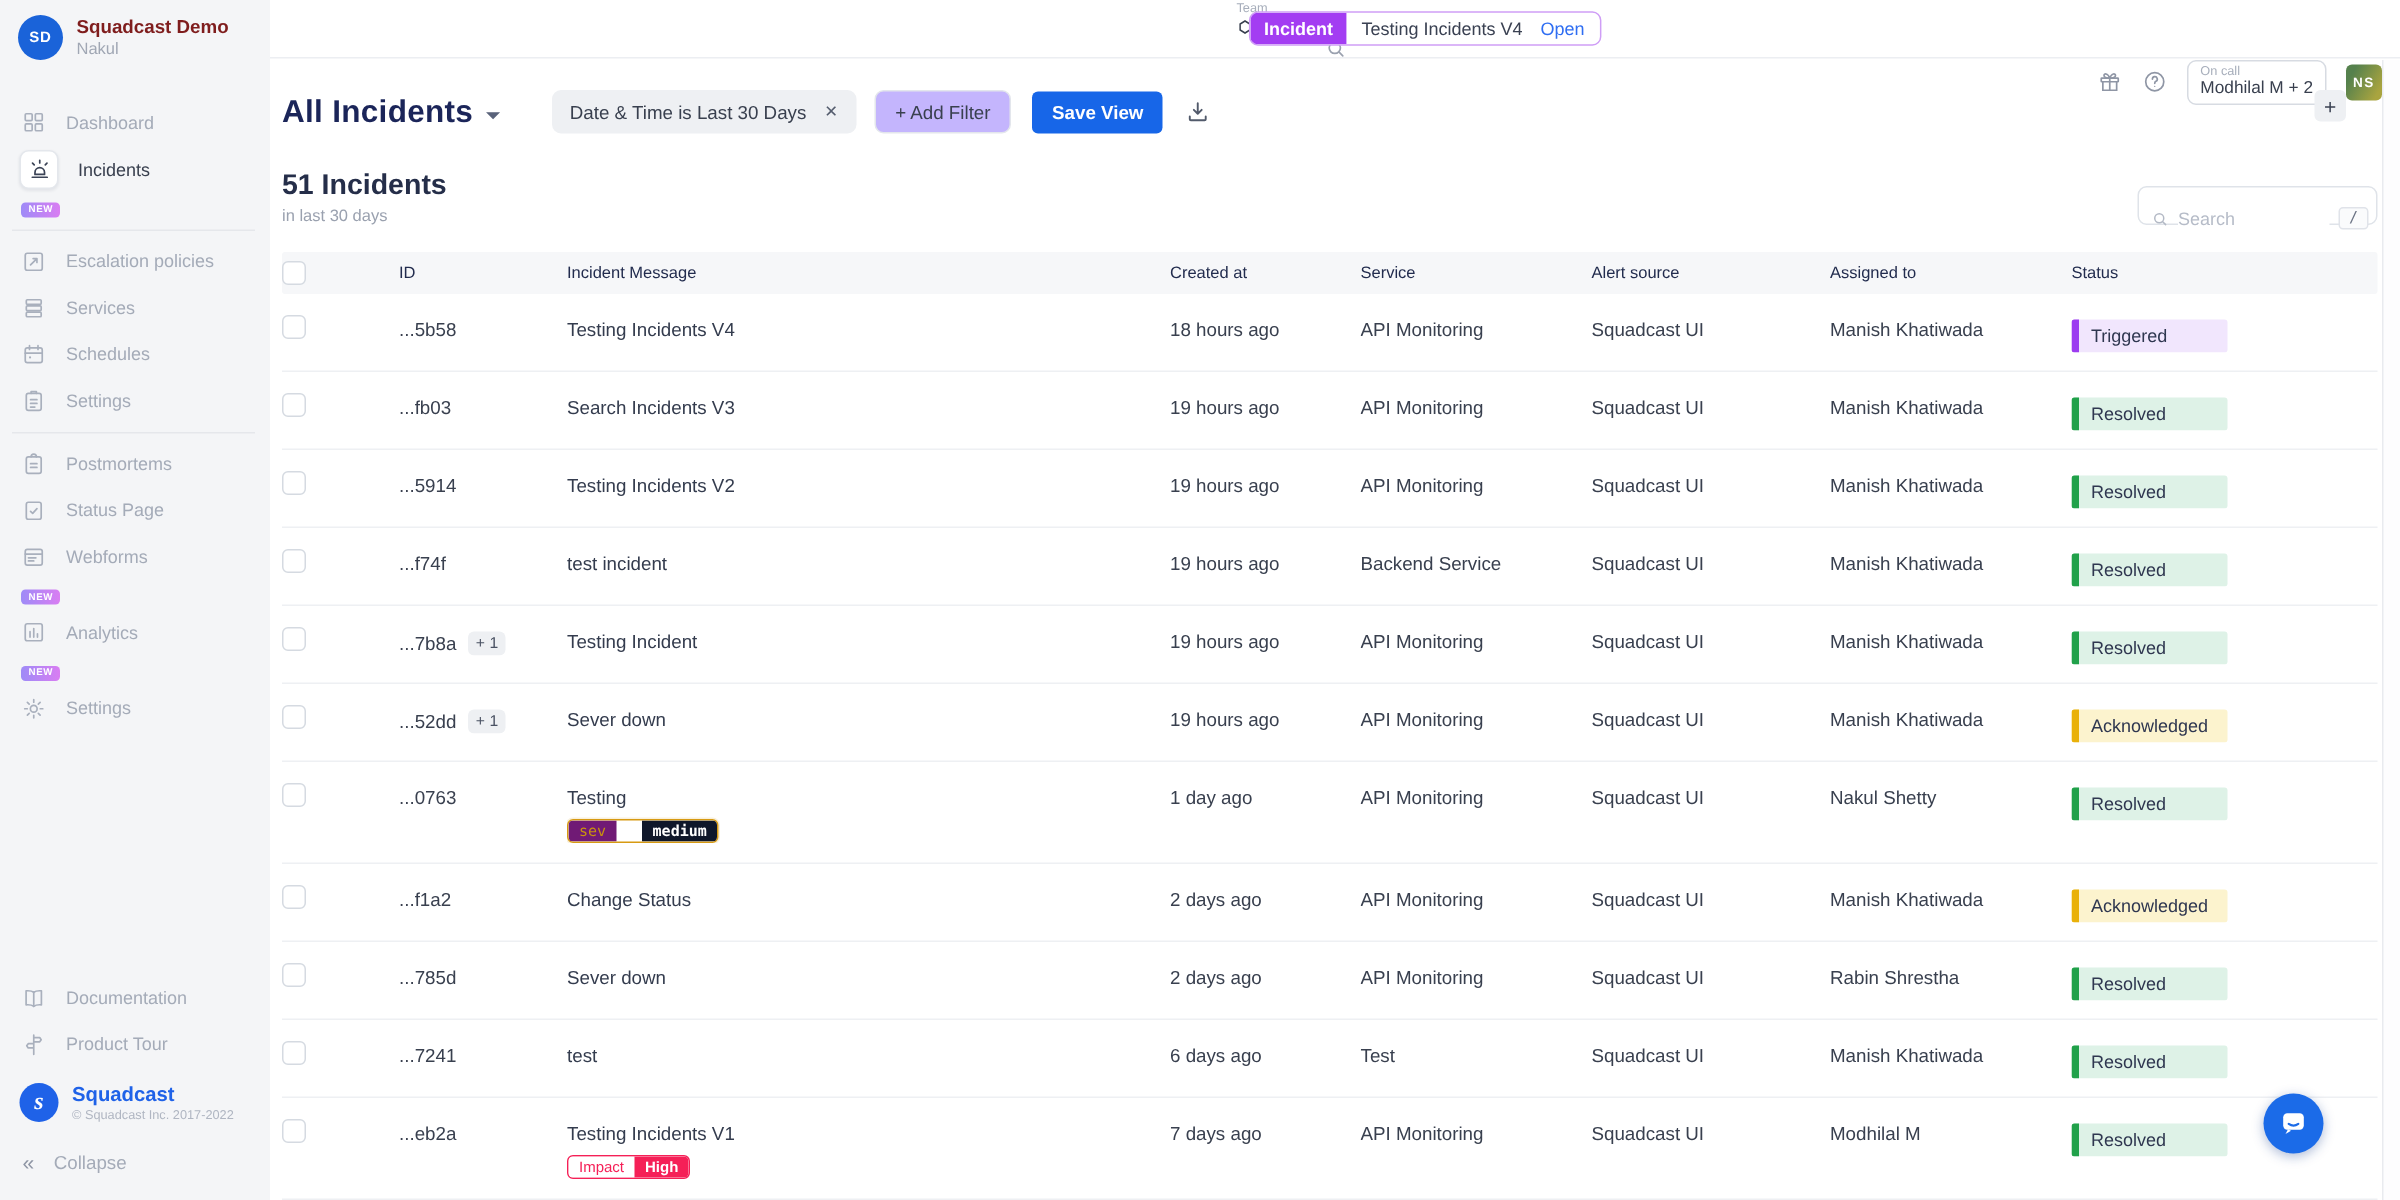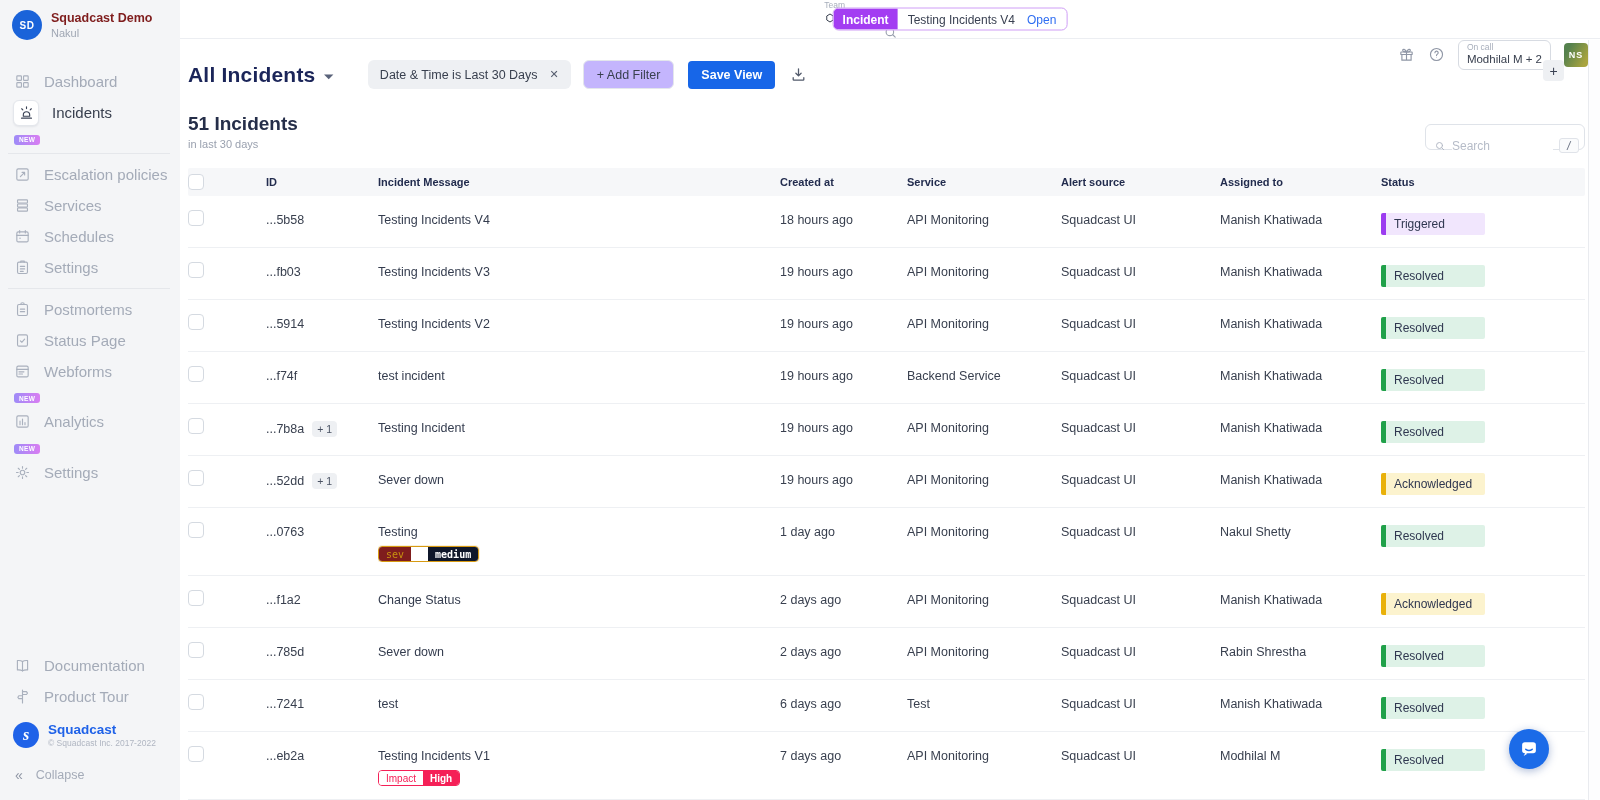--- a/index.html
+++ b/index.html
@@ -16,21 +16,21 @@
     font-size:10px; font-weight:bold; display:flex; align-items:center; justify-content:center; letter-spacing:.5px; }
   .brand-org { font-size:12.5px; font-weight:bold; color:#7f1d1d; line-height:1.25; }
   .brand-user { font-size:11px; color:#a0a7b4; }
   .nav { margin-top:16px; }
   .nav-item { padding:0 0 0 13px; cursor:pointer; }
   .nav-row { display:flex; align-items:center; gap:13px; height:31px; }
   .nav-icon { width:18px; height:18px; color:#a9b0bd; display:flex; align-items:center; justify-content:center; flex:none; }
   .nav-icon svg { width:17px; height:17px; }
   .nav-icon.boxed { width:26px; height:26px; background:#fff; border:1px solid #e4e7ec; border-radius:6px;
     box-shadow:0 1px 2px rgba(30,40,60,.08); color:#3b4356; }
-  .nav-label { font-size:15px; color:#a4abb8; white-space:nowrap;text-align:center; }
+  .nav-label { font-size:12px; color:#a4abb8; white-space:nowrap;text-align:center; }
   .nav-item.active .nav-label { color:#39404f; font-weight:500; }
   .new-badge { display:inline-block; margin:1px 0 3px 1px; padding:1.5px 5px; border-radius:3px;
     font-size:6.5px; font-weight:bold; color:#fff; letter-spacing:.4px;
     background:linear-gradient(90deg,#9e8bf7,#d97df2); }
   .nav-divider { height:1px; background:#e5e7eb; margin:5px 10px 5px 8px; }
   .sidebar-bottom { margin-top:auto; }
   .side-brand { display:flex; align-items:center; gap:9px; padding:10px 0 12px 13px; }
   .side-logo { width:26px; height:26px; border-radius:50%; background:#1f62e8; color:#fff; flex:none;
     display:flex; align-items:center; justify-content:center; font-family:"Liberation Serif",serif;
     font-style:italic; font-weight:bold; font-size:16px; }
@@ -88,34 +88,34 @@
   .search-box svg { width:12px; height:12px; color:#b3b9c5; flex:none; }
   .search-input { border:none; outline:none; flex:1; min-width:0; font-size:12px; color:#39404f; font-family:inherit; }
   .search-input::placeholder { color:#b6bcc8; }
   .slash-key { border:1px solid #e0e3e9; border-radius:3px; background:#fafbfc; color:#6b7384;
     font-size:10px; padding:1px 6px; font-family:"DejaVu Sans Mono",monospace; }
 
   
   .table { margin-top:18px; }
   .trow, .thead-row { display:grid; grid-template-columns:78px 112px 402px 127px 154px 159px 161px minmax(0,1fr); }
   .thead-row { background:#f6f7f9; border-radius:2px; height:28px; align-items:center; }
-  .th { font-size:11px; font-weight:bold; color:#222c4e; padding-right:16px; white-space:nowrap; }
+  .th { font-size:11px; font-weight:normal; color:#222c4e; padding-right:16px; white-space:nowrap; }
   .trow { min-height:52px; border-bottom:1px solid #eef0f3; align-items:start; }
   .trow.tall { min-height:68px; }
   .tc { padding:17px 8px 0 0; font-size:12.5px; color:#39404f; white-space:nowrap; overflow:hidden; }
   .c-check { padding-top:14px; }
   .cb { appearance:none; -webkit-appearance:none; width:16px; height:16px; border:1.5px solid #d5dae1;
     border-radius:4px; background:#fff; cursor:pointer; display:block; }
   .thead-row .c-check { padding-top:0; display:flex; align-items:center; }
   .c-id { display:flex; align-items:center; gap:8px; }
   .plus-chip { background:#eef0f3; border-radius:4px; font-size:10.5px; color:#4a5263; padding:2px 5px; cursor:pointer; }
   .msg { color:#343c4e; cursor:pointer; display:block; }
   .inc-tag { display:inline-flex; margin-top:7px; border-radius:4px; overflow:hidden; font-size:10px;
     height:16px; line-height:15px; border:1px solid; cursor:default; }
-  .inc-tag .k { padding:0 7px; background:#7f1d1d; }
+  .inc-tag .k { padding:0 7px; background:#701a75; }
   .inc-tag .v { padding:0 7px; color:#fff; font-weight:bold; }
   .inc-tag.amber { border-color:#d79a12; color:#c8920f; box-shadow:0 0 0 1px rgba(215,154,18,.15); }
   .inc-tag.amber .v { background:#0f172a;margin-left:17px; }
   .inc-tag.red { border-color:#f52057; color:#f52057; }
   .inc-tag.red .k { background:#fff; }
   .inc-tag.red .v { background:#f52057; }
   .inc-tag.mono { font-family:"DejaVu Sans Mono",monospace; }
   .status-badge { position:relative; display:inline-flex; align-items:center; width:104px; height:22px;
     border-radius:2px; padding-left:13px; font-size:12px; color:#2f3750; cursor:pointer; }
   .status-badge::before { content:""; position:absolute; left:0; top:0; bottom:0; width:5px; border-radius:2px 0 0 2px; }
@@ -424,21 +424,21 @@
               <div class="tc"><span class="status-badge triggered">Triggered</span></div>
             </div>
             <div class="trow">
               <div class="tc c-check">
                 <input type="checkbox" class="cb" style="">
               </div>
               <div class="tc c-id">
                 <span>...fb03</span>
               </div>
               <div class="tc">
-                <span class="msg">Testing Incidents V3</span>
+                <span class="msg">Search Incidents V3</span>
               </div>
               <div class="tc">19 hours ago</div>
               <div class="tc">API Monitoring</div>
               <div class="tc">Squadcast UI</div>
               <div class="tc">Manish Khatiwada</div>
               <div class="tc"><span class="status-badge resolved">Resolved</span></div>
             </div>
             <div class="trow">
               <div class="tc c-check">
                 <input type="checkbox" class="cb" style="">

